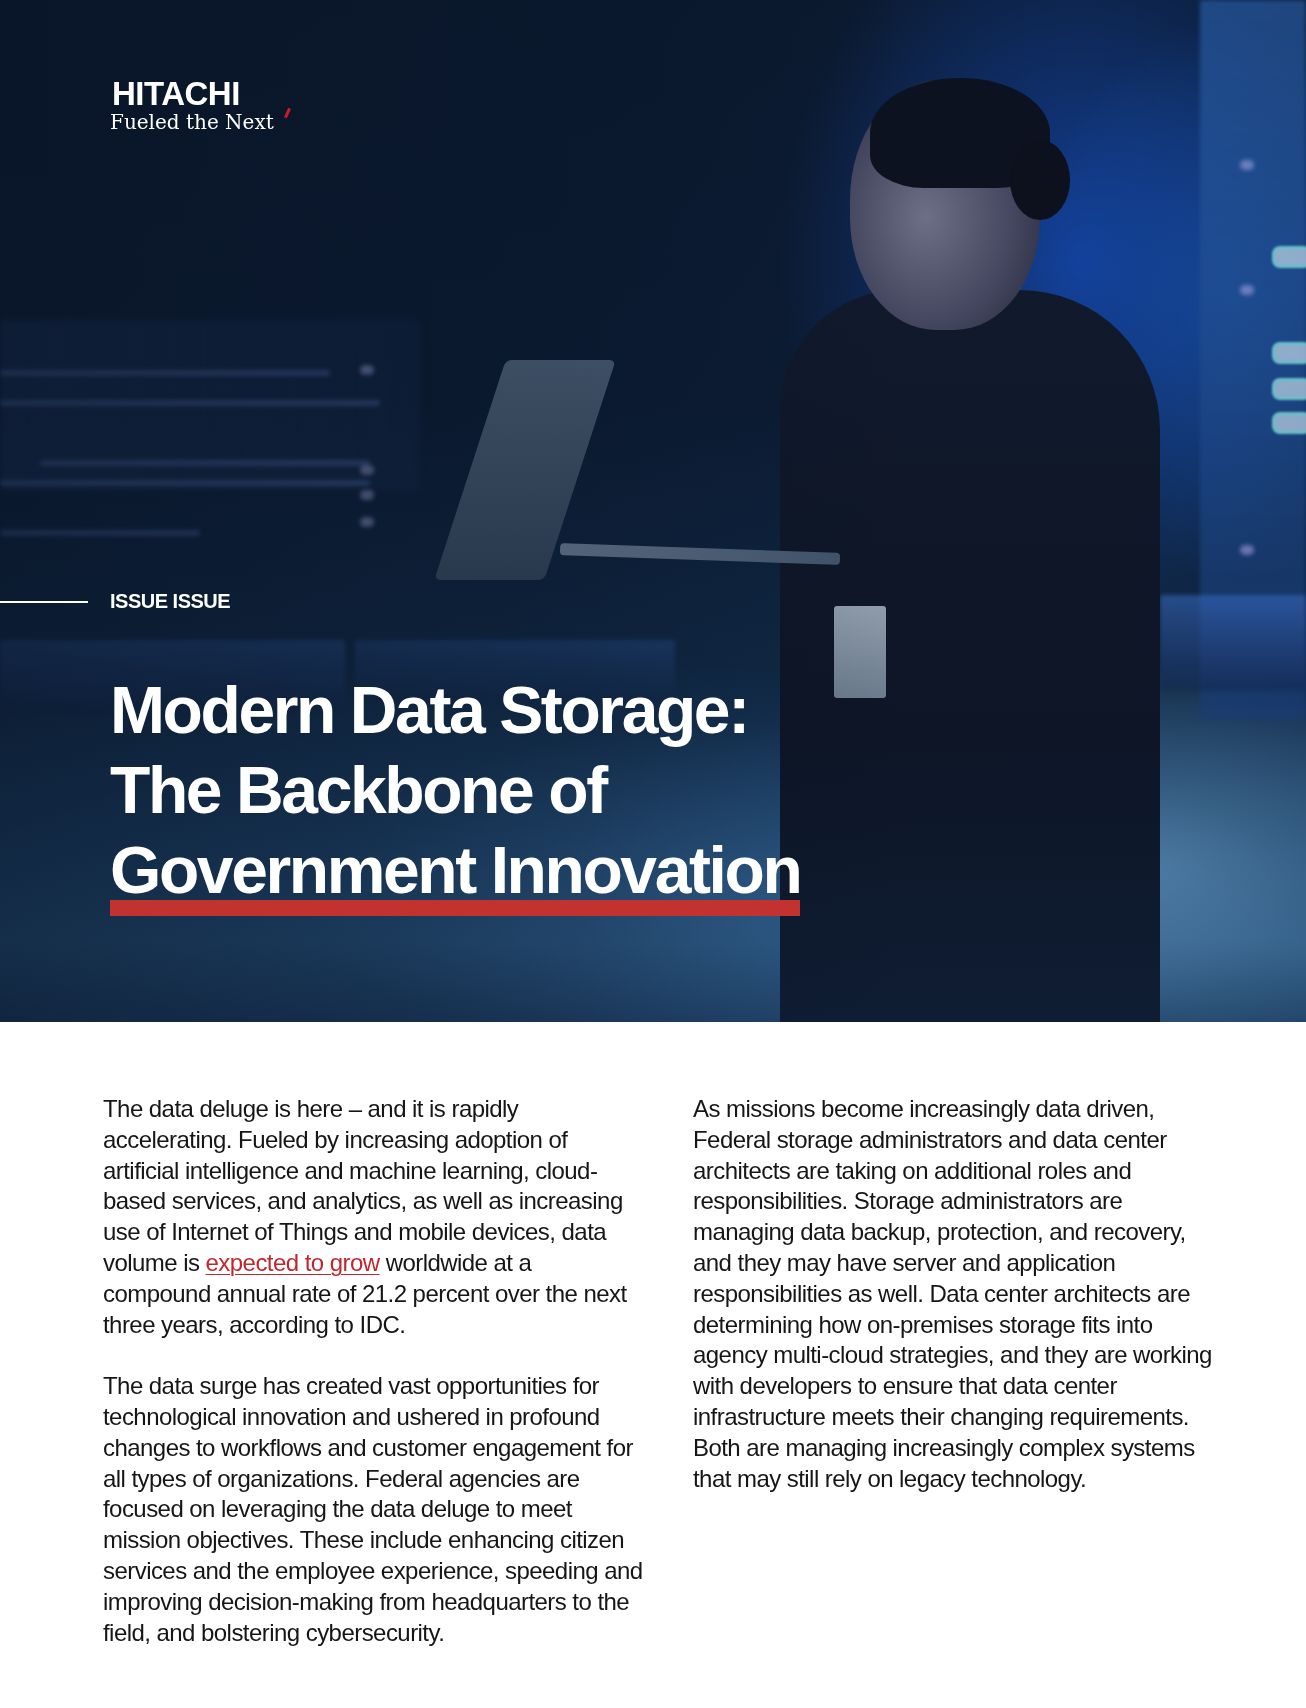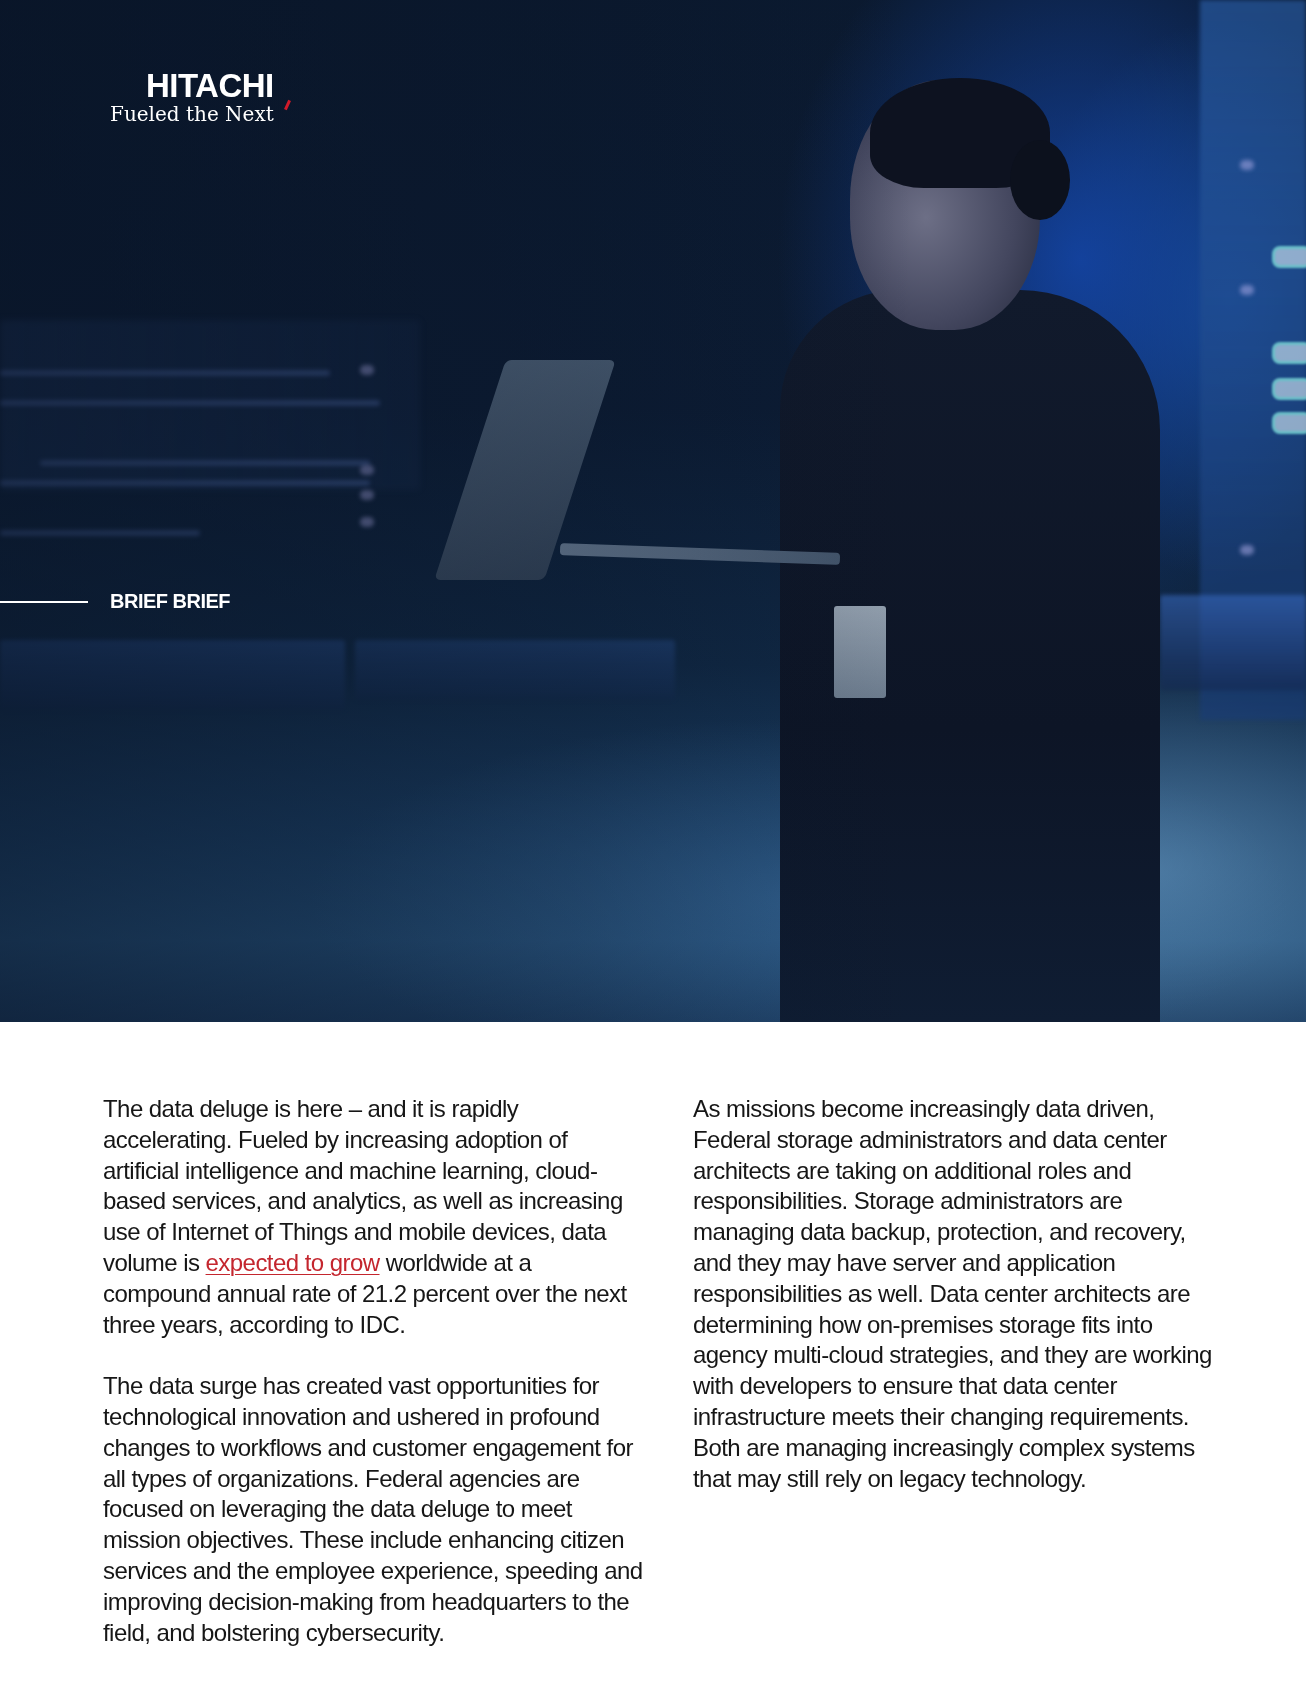--- a/index.html
+++ b/index.html
@@ -40,21 +40,21 @@
       background: linear-gradient(160deg, #5a6f86, #3a4b60); transform: skewX(-18deg); border-radius: 6px; opacity: 0.9; }
     .laptop-base { position: absolute; left: 560px; top: 548px; width: 280px; height: 12px;
       background: linear-gradient(90deg, #6d8199, #44566c); border-radius: 4px; transform: rotate(2deg); }
     .badge { position: absolute; left: 834px; top: 606px; width: 52px; height: 92px;
       background: linear-gradient(180deg, #aab8c6, #7f90a2); border-radius: 3px; opacity: 0.85; }
 
     .hero-fade { position: absolute; left: 0; top: 0; width: 1306px; height: 1022px;
       background: linear-gradient(90deg, rgba(8,18,35,0.55) 0%, rgba(8,18,35,0.25) 45%, rgba(0,0,0,0) 70%); }
 
     
-    .logo { position: absolute; left: 112px; top: 70px; text-align: right; }
+    .logo { position: absolute; left: 112px; top: 78px; }
     .logo-word { display: block; color: #fff; font-weight: 700; font-size: 33px; letter-spacing: -0.5px; line-height: 32px; }
     .logo-tag { display: block; color: #fff; font-family: "DejaVu Serif", serif; font-size: 20px; line-height: 24px; margin-left: -2px; position: relative; }
     .logo-accent { position: absolute; width: 3px; height: 10px; background: #d01a2a; transform: rotate(25deg); left: 176px; top: -2px; }
 
     
     .issue-line { position: absolute; left: 0; top: 601px; width: 88px; height: 2px; background: #fff; }
     .issue-label { position: absolute; left: 110px; top: 590px; color: #fff; font-weight: 700; font-size: 20px; letter-spacing: -0.5px; }
 
     
     .title { position: absolute; left: 110px; top: 670px; color: #fff; font-weight: 700; font-size: 66px; line-height: 80px; letter-spacing: -2.4px; }
@@ -108,22 +108,30 @@
 
   <div class="logo">
     <span class="logo-word">HITACHI</span>
     <span class="logo-tag">
       <span>Fueled the Next</span>
       <span class="logo-accent"></span>
     </span>
   </div>
 
   <div class="issue-line"></div>
-  <div class="issue-label">BRIEF BRIEF</div>
+  <div class="issue-label">ISSUE ISSUE</div>
 
+  <h1 class="title">
+    <span class="title-line">Modern Data Storage:</span>
+    <span class="title-line">The Backbone of</span>
+    <span class="title-line underlined">
+      <span class="underline-bar"></span>
+      <span class="txt">Government Innovation</span>
+    </span>
+  </h1>
 </div>
 
 <div class="body-col col-left">
   <p class="para"><span>The data deluge is here – and it is rapidly accelerating. Fueled by increasing adoption of artificial intelligence and machine learning, cloud-based services, and analytics, as well as increasing use of Internet of Things and mobile devices, data volume is </span><a class="link">expected to grow</a><span> worldwide at a compound annual rate of 21.2 percent over the next three years, according to IDC.</span></p>
   <p class="para">The data surge has created vast opportunities for technological innovation and ushered in profound changes to workflows and customer engagement for all types of organizations. Federal agencies are focused on leveraging the data deluge to meet mission objectives. These include enhancing citizen services and the employee experience, speeding and improving decision-making from headquarters to the field, and bolstering cybersecurity.</p>
 </div>
 
 <div class="body-col col-right">
   <p class="para">As missions become increasingly data driven, Federal storage administrators and data center architects are taking on additional roles and responsibilities. Storage administrators are managing data backup, protection, and recovery, and they may have server and application responsibilities as well. Data center architects are determining how on-premises storage fits into agency multi-cloud strategies, and they are working with developers to ensure that data center infrastructure meets their changing requirements. Both are managing increasingly complex systems that may still rely on legacy technology.</p>
 </div>

